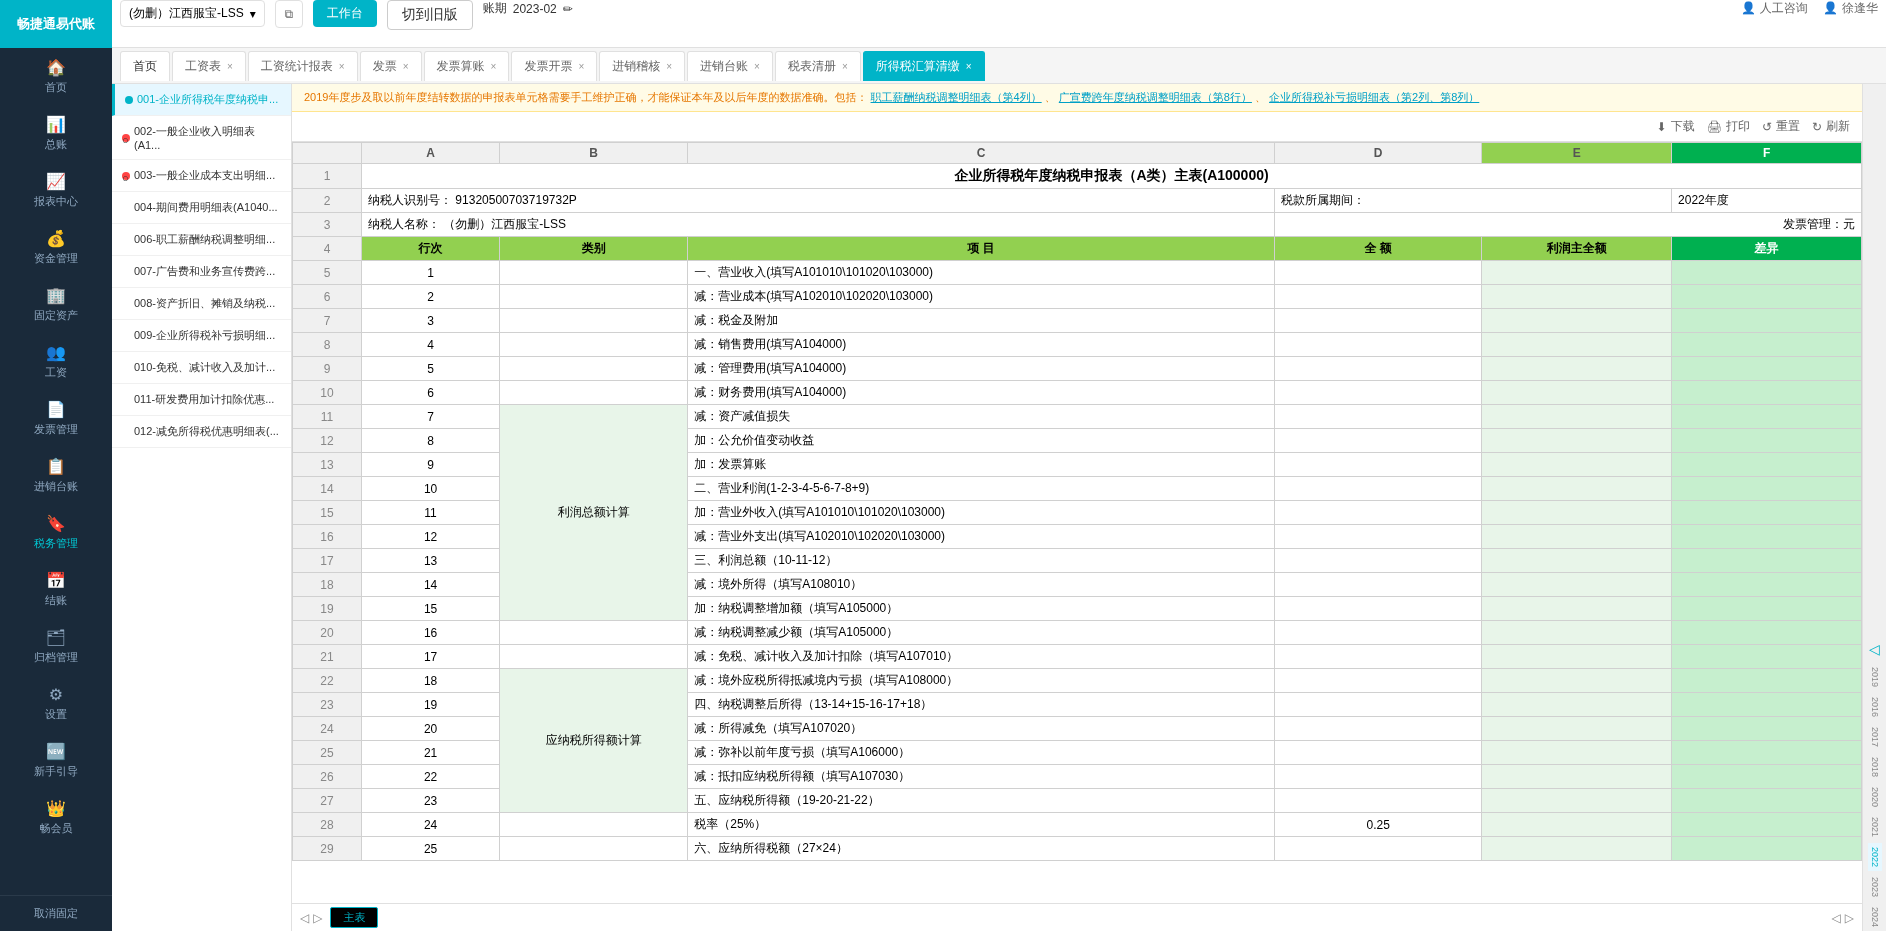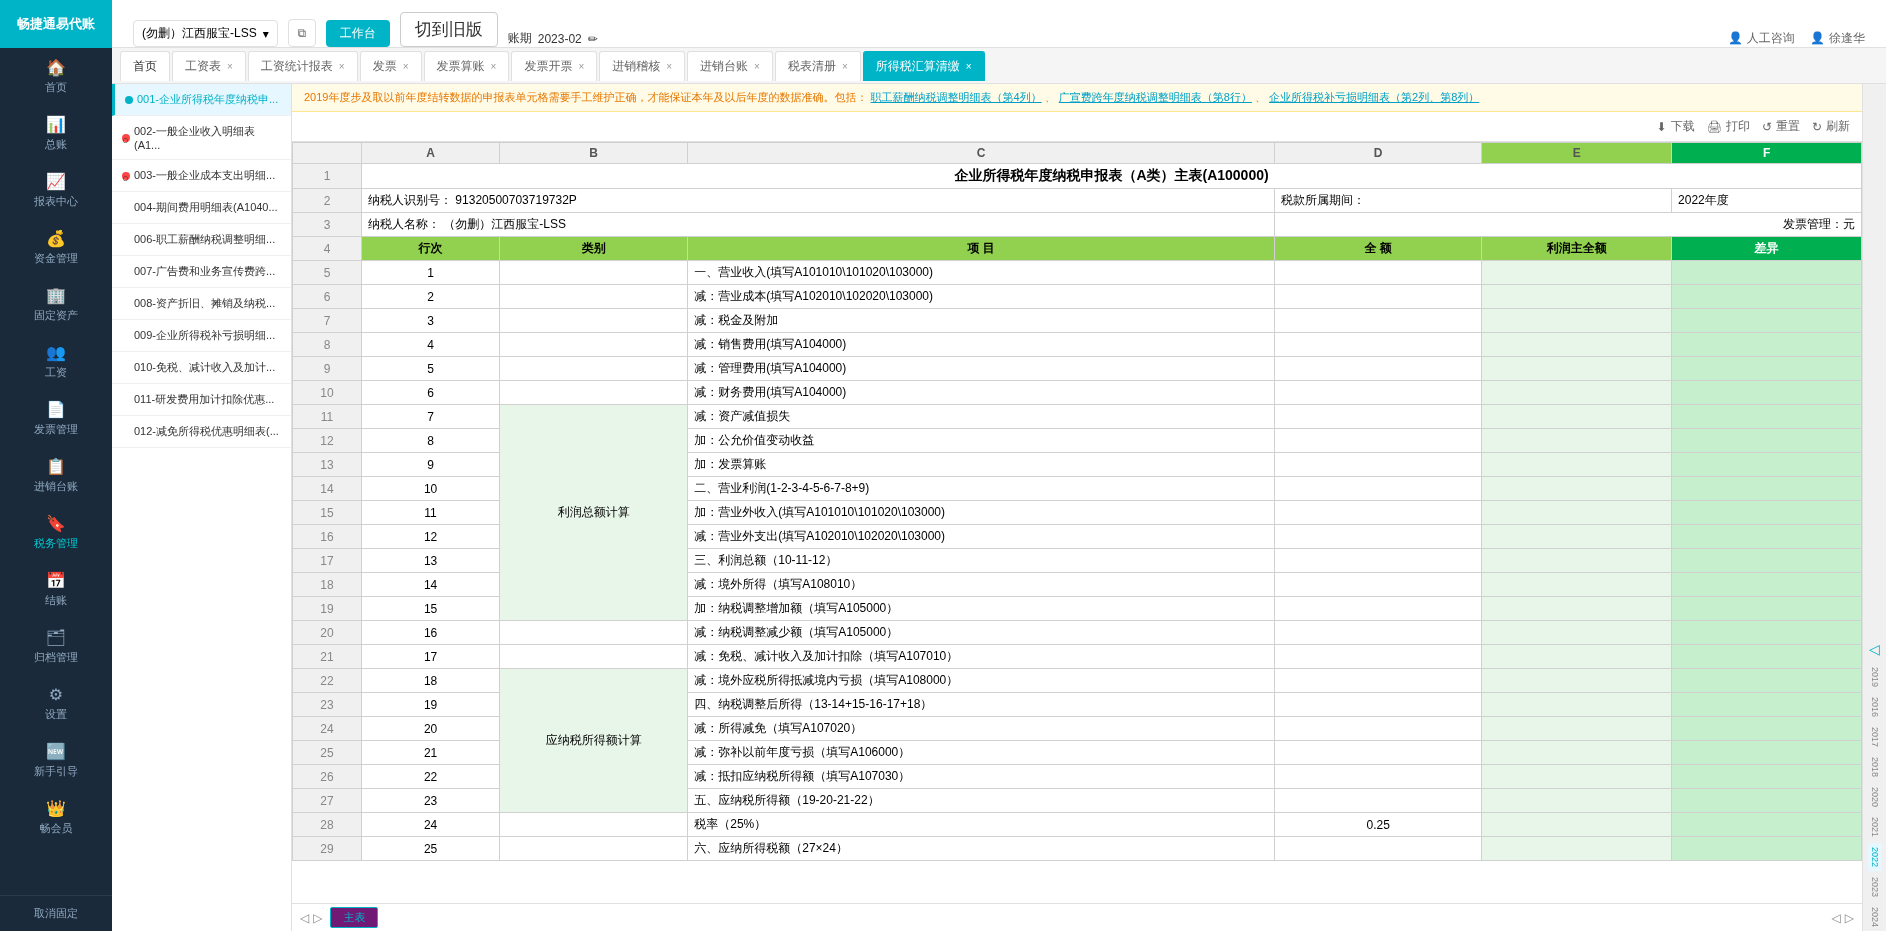--- a/index.html
+++ b/index.html
@@ -11,25 +11,25 @@
     .sidebar-nav { flex: 1; overflow-y: auto; }
     .sidebar-item { display: flex; flex-direction: column; align-items: center; padding: 10px 5px; color: #8fa8c0; cursor: pointer; font-size: 11px; gap: 3px; }
     .sidebar-item:hover, .sidebar-item.active { color: #00c8d4; }
     .sidebar-item .icon { font-size: 16px; }
     .sidebar-bottom { padding: 10px; color: #8fa8c0; font-size: 11px; text-align: center; cursor: pointer; border-top: 1px solid #2a3a4a; }
 
     
     .main { flex: 1; display: flex; flex-direction: column; overflow: hidden; }
 
     
-    .topbar { background: white; height: 48px; display: flex; align-items: flex-end; padding: 0 21px; border-bottom: 1px solid #e0e0e0; gap: 10px; flex-shrink: 0; }
+    .topbar { background: white; height: 48px; display: flex; align-items: flex-start; padding: 0 8px; border-bottom: 1px solid #e0e0e0; gap: 10px; flex-shrink: 0; }
     .topbar-select { display: flex; align-items: center; gap: 6px; border: 1px solid #e0e0e0; border-radius: 4px; padding: 4px 8px; font-size: 12px; cursor: pointer; }
     .topbar-icon-btn { width: 28px; height: 28px; border: 1px solid #e0e0e0; border-radius: 4px; display: flex; align-items: center; justify-content: center; cursor: pointer; color: #666; }
     .btn-primary { background: #00b4c8; color: white; border: none; border-radius: 4px; padding: 5px 14px; cursor: pointer; font-size: 12px; }
-    .btn-secondary { background: white; color: #333; border: 1px solid #ccc; border-radius: 4px; padding: 5px 14px; cursor: pointer; font-size: 17px; }
+    .btn-secondary { background: white; color: #333; border: 1px solid #ccc; border-radius: 4px; padding: 5px 14px; cursor: pointer; font-size: 14px; }
     .topbar-account { display: flex; align-items: center; gap: 6px; font-size: 12px; color: #333; }
     .topbar-right { margin-left: auto; display: flex; align-items: center; gap: 16px; color: #666; font-size: 12px; }
 
     
     .tabbar { background: #f5f5f5; height: 36px; display: flex; align-items: center; padding: 0 8px; border-bottom: 1px solid #e0e0e0; flex-shrink: 0; gap: 2px; }
     .tab { display: flex; align-items: center; padding: 6px 12px; font-size: 12px; cursor: pointer; color: #666; background: white; border: 1px solid #e0e0e0; border-bottom: none; border-radius: 3px 3px 0 0; gap: 6px; height: 30px; }
     .tab.active { background: #00b4c8; color: white; border-color: #00b4c8; }
     .tab .close { color: #999; font-size: 10px; cursor: pointer; }
     .tab.active .close { color: white; }
     .tab-home { color: #333; }
@@ -68,21 +68,21 @@
     .col-header-e { background: #92d050 !important; }
     .col-header-f { background: #00b050 !important; color: white !important; }
     .merged-title { font-weight: bold; font-size: 14px; text-align: center; background: white; }
     .info-row { background: white; }
     .data-row td { background: white; }
     .category-cell { text-align: center; vertical-align: middle; }
 
     
     .sheet-tab-bar { background: white; border-top: 1px solid #e0e0e0; padding: 3px 8px; display: flex; align-items: center; gap: 8px; flex-shrink: 0; height: 28px; }
     .sheet-tab { padding: 2px 12px; border: 1px solid #ccc; background: white; font-size: 11px; cursor: pointer; border-radius: 2px; }
-    .sheet-tab.active { background: #701a75; border-color: #00b4c8; color: #00b4c8; }
+    .sheet-tab.active { background: #000000; border-color: #00b4c8; color: #00b4c8; }
     .nav-arrows { display: flex; gap: 4px; color: #888; }
 
     
     .timeline-panel { width: 24px; background: #f0f0f0; border-left: 1px solid #e0e0e0; display: flex; flex-direction: column; align-items: center; padding-top: 4px; gap: 2px; overflow: hidden; flex-shrink: 0; }
     .timeline-item { font-size: 9px; color: #888; writing-mode: vertical-lr; cursor: pointer; padding: 4px 2px; }
     .timeline-item.active { color: #00b4c8; background: #e6f7ff; }
     .timeline-fold { color: #00b4c8; font-size: 14px; cursor: pointer; margin-top: auto; margin-bottom: 4px; }
   </style>
 </head>
 <body>

